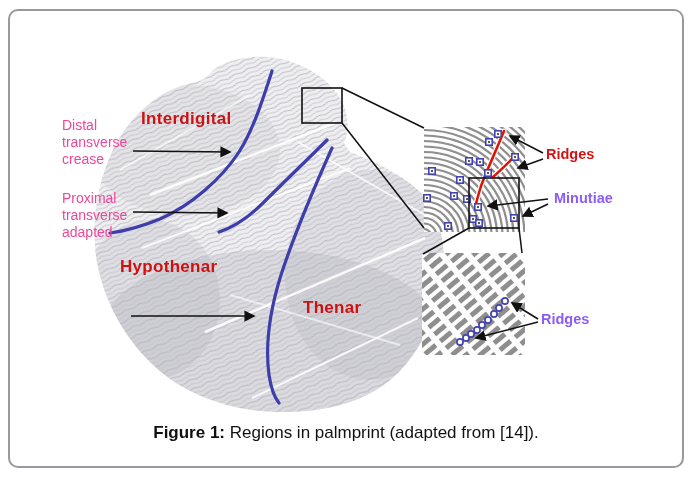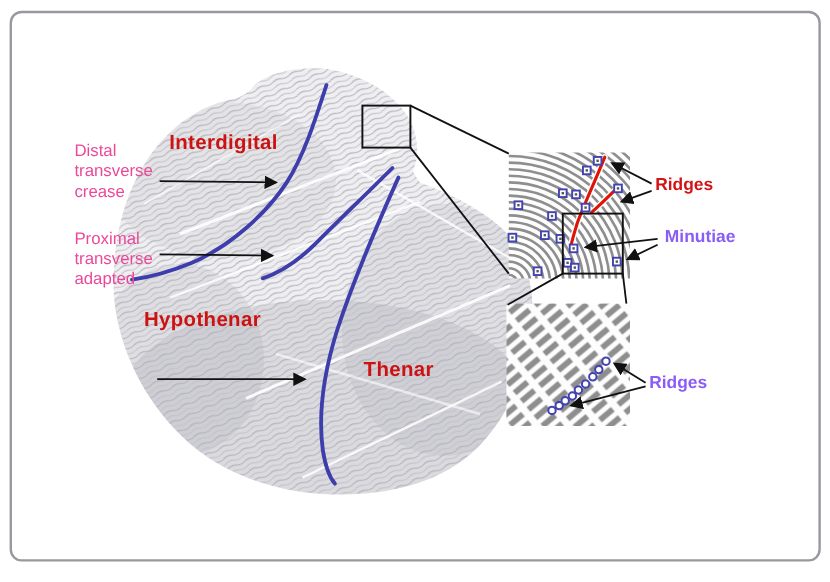--- a/index.html
+++ b/index.html
@@ -192,13 +192,14 @@
   <div class="lbl region" style="left:120px;top:257px;">Hypothenar</div>
   <div class="lbl region" style="left:303px;top:282px;margin-top:16px;">Thenar</div>
 
   <div class="lbl crease" style="left:62px;top:117px;">Distal transverse crease</div>
   <div class="lbl crease" style="left:62px;top:190px;">Proximal transverse adapted</div>
 
   <div class="lbl insetlbl red" style="left:546px;top:146px;">Ridges</div>
   <div class="lbl insetlbl navy" style="left:554px;top:190px;">Minutiae</div>
   <div class="lbl insetlbl navy" style="left:541px;top:311px;">Ridges</div>
 
+  <div id="caption"><span class="b">Figure 1:</span><span> Regions in palmprint (adapted from [14]).</span></div>
 </div>
 
 </body></html>

